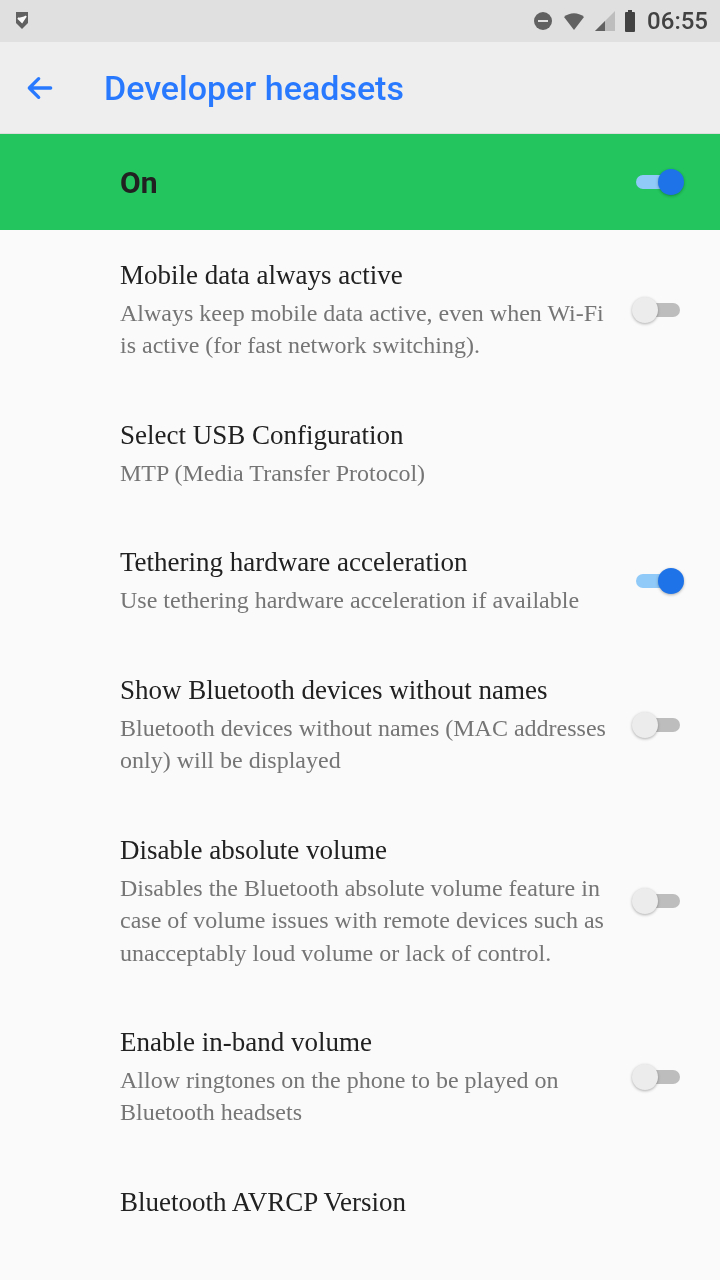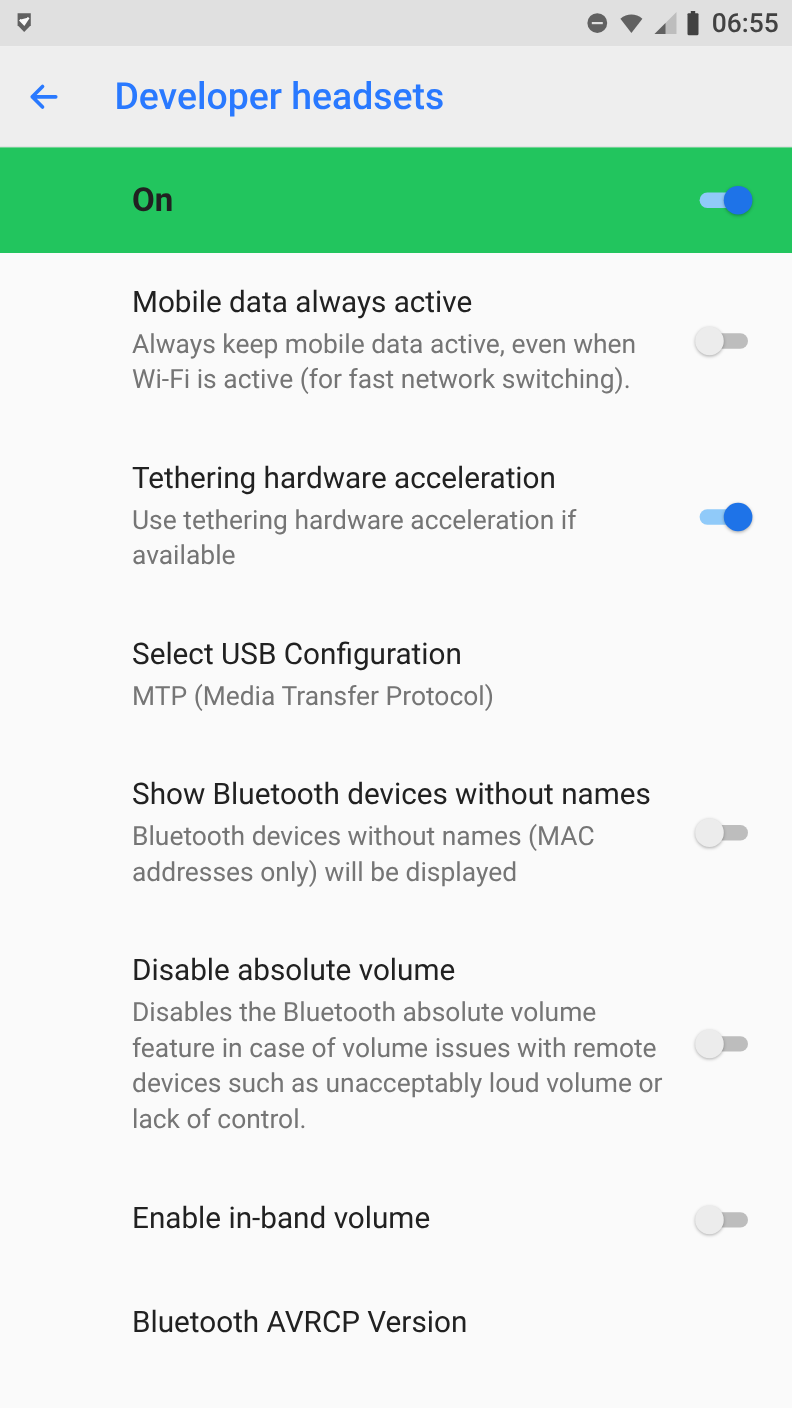--- a/index.html
+++ b/index.html
@@ -6,21 +6,21 @@
   .statusbar{height:42px;background:#e0e0e0;display:flex;align-items:center;justify-content:space-between;padding:0 12px;box-sizing:border-box;text-align:right;}
   .status-left{display:flex;align-items:center;}
   .status-right{display:flex;align-items:center;gap:6px;}
   .clock{font-size:24px;color:#424242;font-weight:500;margin-left:4px;}
   .appbar{height:92px;background:#eeeeee;display:flex;align-items:center;padding:0 24px;box-sizing:border-box;border-bottom:1px solid #ddd;}
   .back-arrow{color:#2979ff;margin-right:48px;}
   .appbar-title{font-size:34px;color:#2979ff;font-weight:500;}
   .master-row{height:96px;background:#22c55e;display:flex;align-items:center;padding-left:120px;padding-right:36px;box-sizing:border-box;justify-content:space-between;}
   .master-label{font-size:30px;font-weight:700;color:#212121;}
   .content{background:#fafafa;}
-  .setting{display:flex;align-items:center;padding:28px 36px 28px 120px;box-sizing:border-box;}
+  .setting{display:flex;align-items:center;padding:28px 36px 28px 120px;box-sizing:border-box;font-family:Liberation Serif, serif;}
   .setting-text{flex:1;padding-right:24px;}
   .setting-title{font-size:27px;color:#212121;line-height:1.3;margin-bottom:4px;}
   .setting-sub{font-size:24px;color:#757575;line-height:1.35;}
   
   .switch{position:relative;width:52px;height:32px;flex-shrink:0;}
   .track{position:absolute;top:9px;left:4px;right:4px;height:14px;border-radius:7px;background:#bdbdbd;}
   .thumb{position:absolute;top:3px;width:26px;height:26px;border-radius:50%;background:#ececec;box-shadow:0 1px 3px rgba(0,0,0,.3);}
   .switch.off .thumb{left:0;}
   .switch.on .track{background:#90caf9;}
   .switch.on .thumb{left:26px;background:#1e73e8;}
@@ -89,33 +89,33 @@
         <div class="setting-title">Mobile data always active</div>
         <div class="setting-sub">Always keep mobile data active, even when Wi-Fi is active (for fast network switching).</div>
       </div>
       <span class="switch off">
         <span class="track"></span>
         <span class="thumb"></span>
       </span>
     </div>
     <div class="setting">
       <div class="setting-text">
+        <div class="setting-title">Select USB Configuration</div>
+        <div class="setting-sub">MTP (Media Transfer Protocol)</div>
+      </div>
+    </div>
+    <div class="setting">
+      <div class="setting-text">
         <div class="setting-title">Tethering hardware acceleration</div>
         <div class="setting-sub">Use tethering hardware acceleration if available</div>
       </div>
       <span class="switch on">
         <span class="track"></span>
         <span class="thumb"></span>
       </span>
-    </div>
-    <div class="setting">
-      <div class="setting-text">
-        <div class="setting-title">Select USB Configuration</div>
-        <div class="setting-sub">MTP (Media Transfer Protocol)</div>
-      </div>
     </div>
     <div class="setting">
       <div class="setting-text">
         <div class="setting-title">Show Bluetooth devices without names</div>
         <div class="setting-sub">Bluetooth devices without names (MAC addresses only) will be displayed</div>
       </div>
       <span class="switch off">
         <span class="track"></span>
         <span class="thumb"></span>
       </span>
@@ -126,20 +126,21 @@
         <div class="setting-sub">Disables the Bluetooth absolute volume feature in case of volume issues with remote devices such as unacceptably loud volume or lack of control.</div>
       </div>
       <span class="switch off">
         <span class="track"></span>
         <span class="thumb"></span>
       </span>
     </div>
     <div class="setting">
       <div class="setting-text">
         <div class="setting-title">Enable in-band volume</div>
+        <div class="setting-sub">Allow ringtones on the phone to be played on Bluetooth headsets</div>
       </div>
       <span class="switch off">
         <span class="track"></span>
         <span class="thumb"></span>
       </span>
     </div>
     <div class="setting">
       <div class="setting-text">
         <div class="setting-title">Bluetooth AVRCP Version</div>
       </div>

